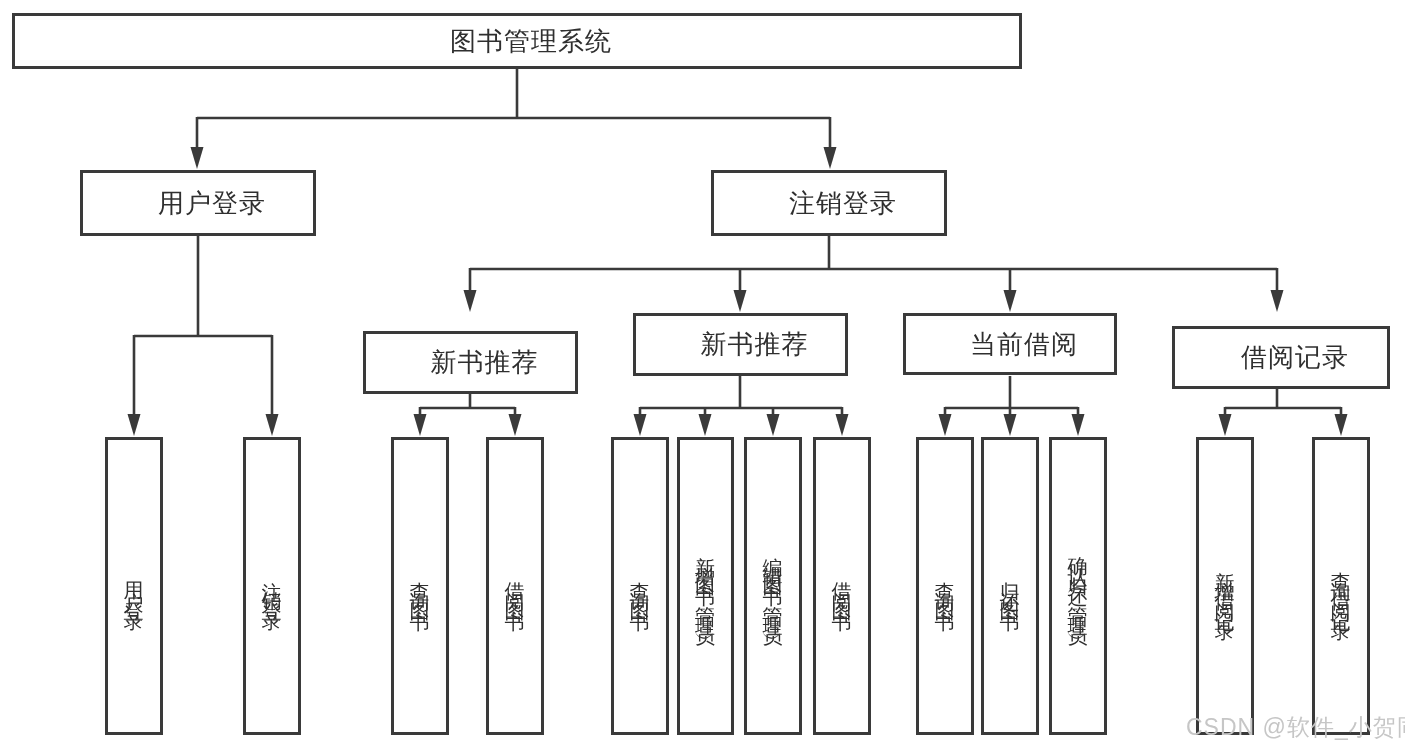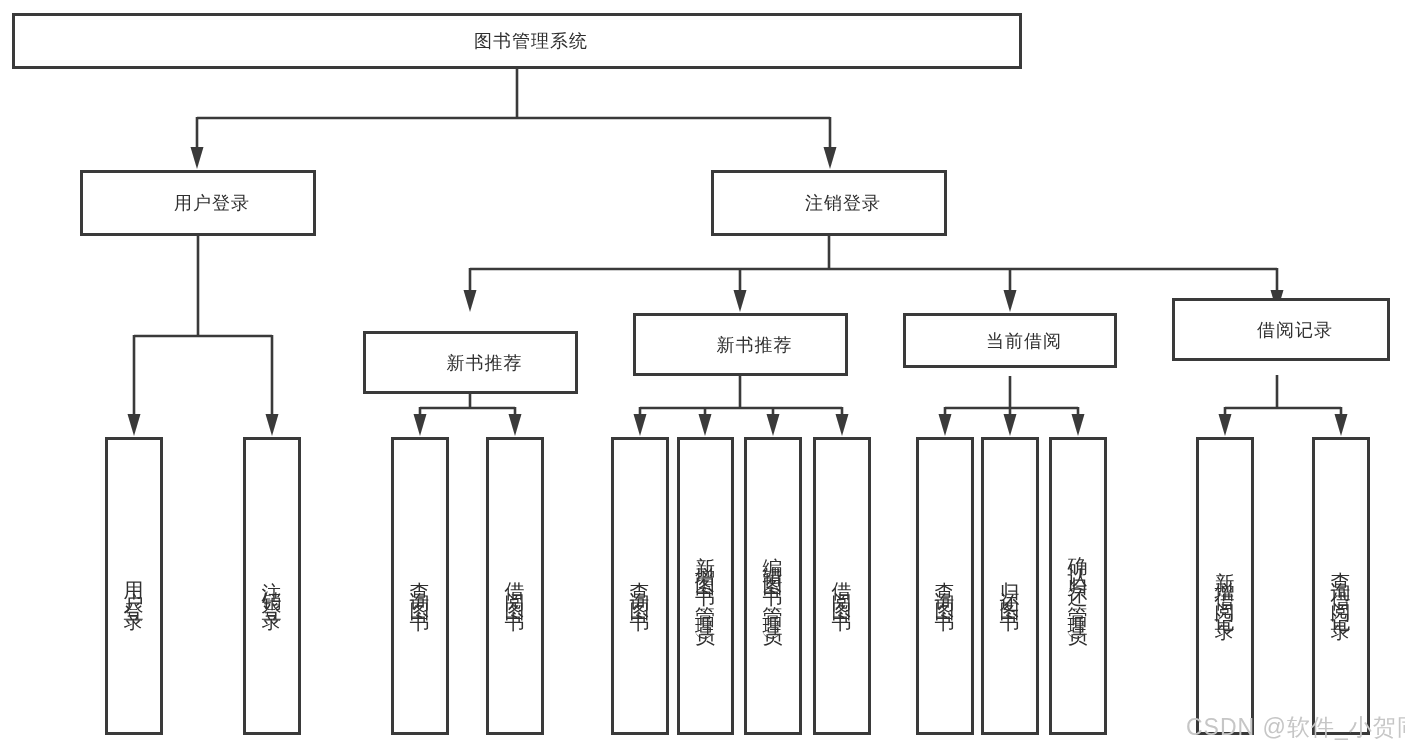--- a/index.html
+++ b/index.html
@@ -13,21 +13,21 @@
   .connectors{position:absolute;left:0;top:0;z-index:1;}
   .box{
     position:absolute;
     box-sizing:border-box;
     background:#ffffff;
     border:3px solid #3a3a3a;
     display:flex;align-items:center;justify-content:center;
     color:#2f2f2f;
     z-index:2;
   }
-  .hbox{font-size:18px;letter-spacing:1px;padding-left:28px;}
+  .hbox{font-size:26px;letter-spacing:1px;padding-left:28px;}
   .vbox span{
     writing-mode:vertical-rl;
     text-orientation:mixed;
     font-size:20px;
     letter-spacing:10px;
     line-height:1;
     white-space:nowrap;
   }
   .watermark{
     position:absolute;
@@ -130,24 +130,24 @@
   <div class="box hbox" style="left:711px;top:170px;width:236px;height:66px">
     <span>注销登录</span>
   </div>
 
   <div class="box hbox" style="left:363px;top:331px;width:215px;height:63px">
     <span>新书推荐</span>
   </div>
   <div class="box hbox" style="left:633px;top:313px;width:215px;height:63px">
     <span>新书推荐</span>
   </div>
-  <div class="box hbox" style="left:903px;top:313px;width:214px;height:55px">
+  <div class="box hbox" style="left:903px;top:313px;width:214px;height:62px">
     <span>当前借阅</span>
   </div>
-  <div class="box hbox" style="left:1172px;top:298px;width:218px;height:63px">
+  <div class="box hbox" style="left:1172px;top:326px;width:218px;height:63px">
     <span>借阅记录</span>
   </div>
 
   <div class="box vbox" style="left:105px;top:437px;width:58px;height:298px">
     <span>用户登录</span>
   </div>
   <div class="box vbox" style="left:243px;top:437px;width:58px;height:298px">
     <span>注销登录</span>
   </div>
 

